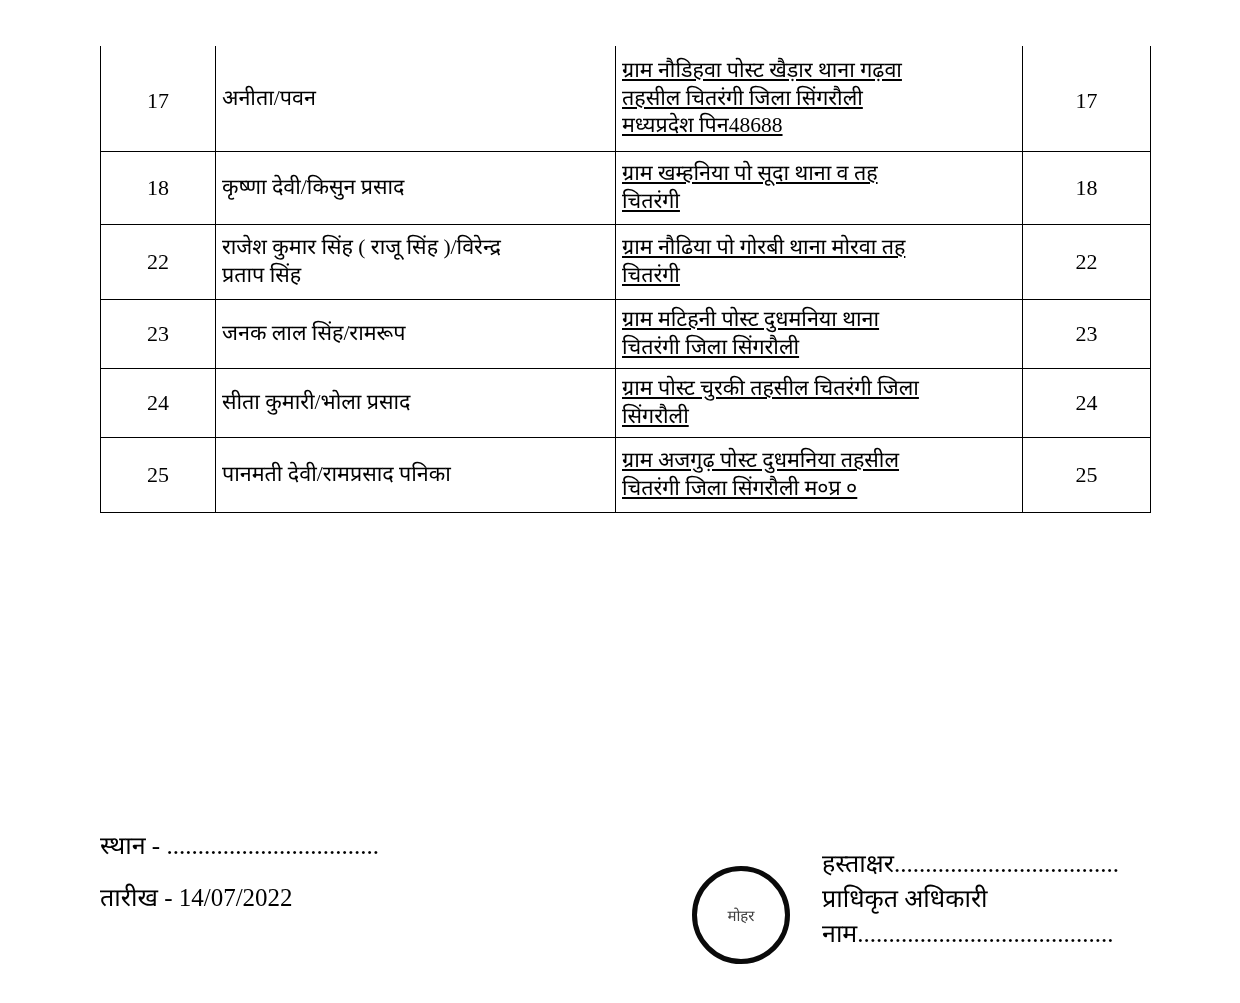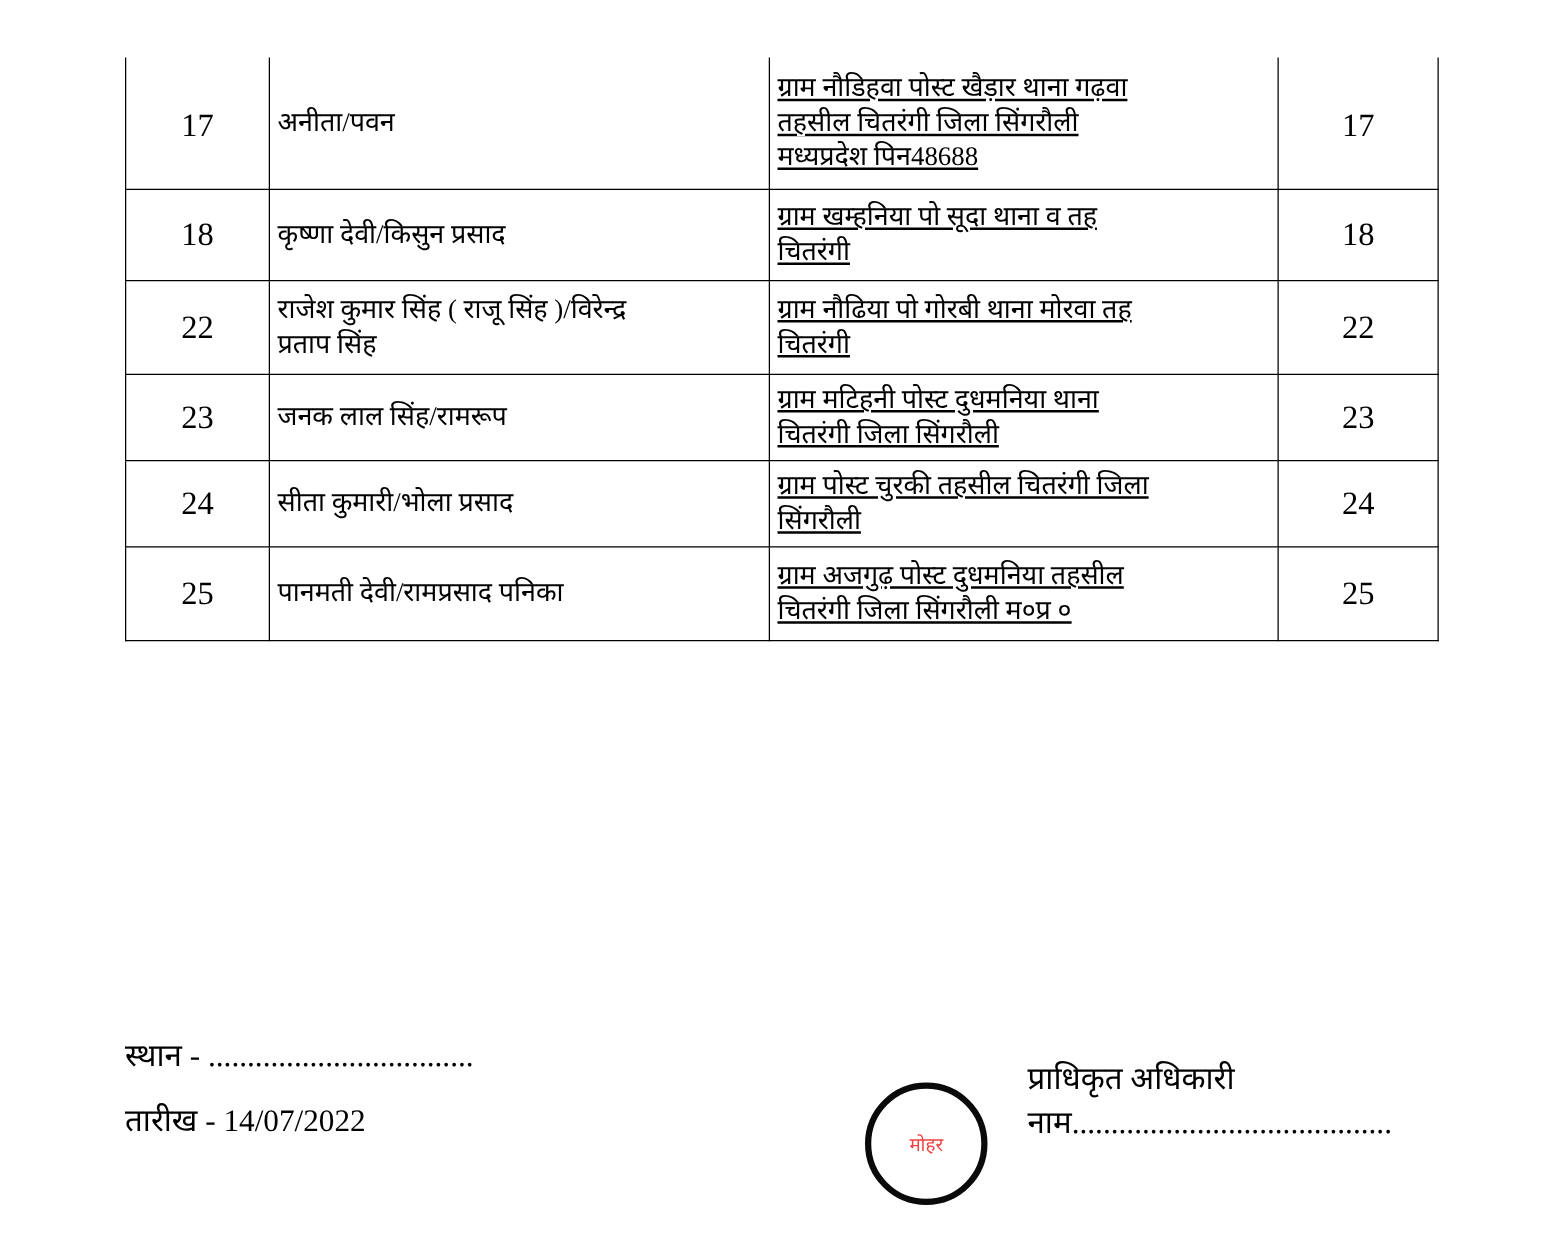--- a/index.html
+++ b/index.html
@@ -45,21 +45,21 @@
   .col-num   { width: 127px; text-align: center; }
 
   .cell-inner {
     display: block;
     padding-top: 3px;
     padding-bottom: 3px;
     white-space: pre-line;
   }
   .sr-num, .end-num {
     font-family: "Liberation Serif", "DejaVu Serif", serif;
-    font-size: 26px;
+    font-size: 22px;
   }
 
   
   tr[data-h="17"] td { height: 105px; vertical-align: top; }
   tr[data-h="17"] .col-sr .cell-inner,
   tr[data-h="17"] .col-num .cell-inner { padding-top: 8px; }
   tr[data-h="18"] td { height: 72px; }
   tr[data-h="19"] td { height: 64px; }
   tr[data-h="20"] td { height: 38px; }
   tr[data-h="21"] td { height: 36px; }
@@ -86,21 +86,21 @@
     width: 88px;
     height: 88px;
     border: 5px solid #0a0a0a;
     border-radius: 50%;
     display: flex;
     align-items: center;
     justify-content: center;
   }
   #seal-stamp .seal-text {
     font-size: 15px;
-    color: #ef4444;
+    color: #404040;
     font-family: "Liberation Serif", "DejaVu Serif", serif;
   }
 
   #footer-right {
     position: absolute;
     left: 822px;
     top: 846px;
     font-size: 25px;
     line-height: 1.40;
     white-space: nowrap;
@@ -220,15 +220,16 @@
 <div id="footer-left">
   <span class="f-line">स्थान - ..................................</span>
   <span class="f-line">तारीख - 14/07/2022</span>
 </div>
 
 <div id="seal-stamp">
   <span class="seal-text">मोहर</span>
 </div>
 
 <div id="footer-right">
+  <span class="f-line">हस्ताक्षर....................................</span>
   <span class="f-line">प्राधिकृत अधिकारी</span>
   <span class="f-line">नाम.........................................</span>
 </div>
 
 </body></html>

